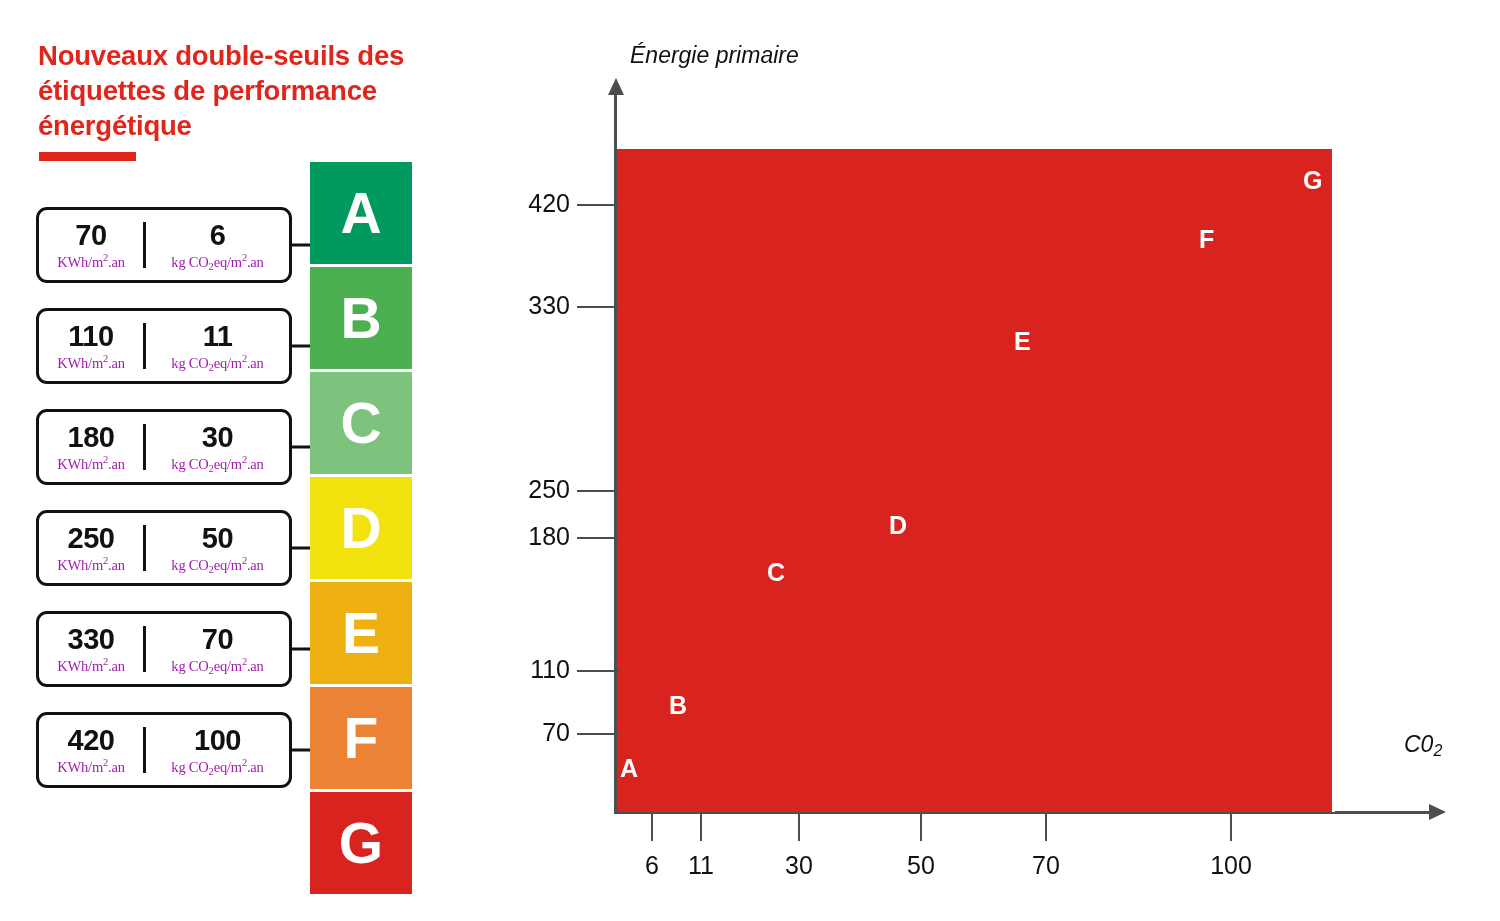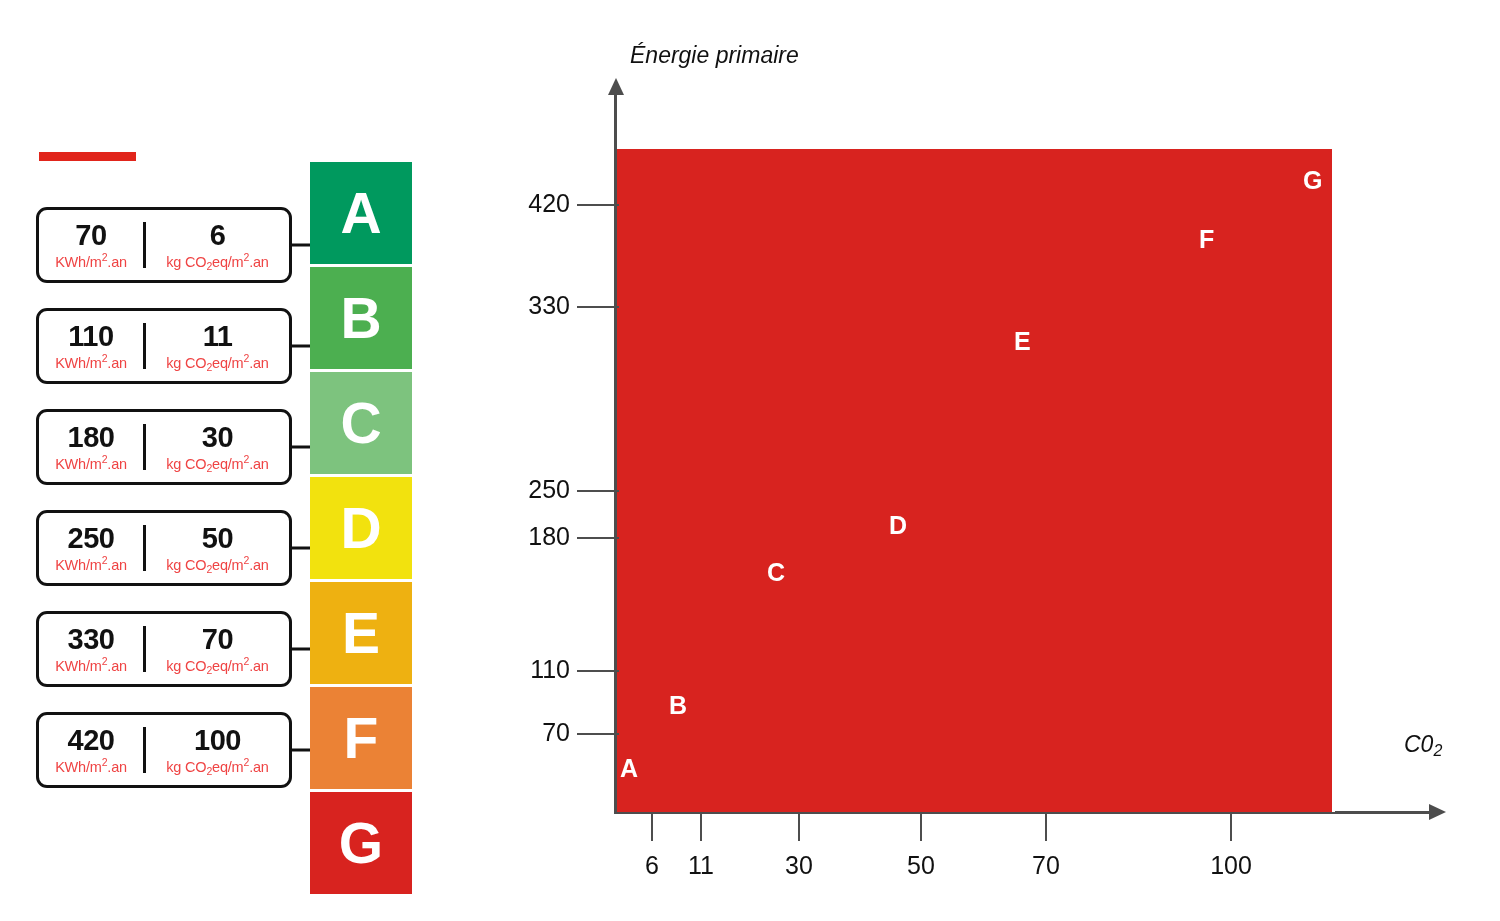--- a/index.html
+++ b/index.html
@@ -40,22 +40,22 @@
   .card-half.left  { flex: 0 0 104px; }
   .card-half.right { flex: 1 1 auto; }
   .card-sep {
     width: 3px; height: 46px; background: #111111; flex: 0 0 3px;
   }
   .card-value {
     font-size: 29px; font-weight: bold; color: #111111;
     line-height: 1; margin-bottom: 5px; letter-spacing: -0.5px;
   }
   .card-unit {
-    font-size: 14.5px; color: #ef4444; line-height: 1;
-    white-space: nowrap; letter-spacing: -0.2px;
+    font-size: 14.5px; color: #a21caf; line-height: 1;
+    white-space: nowrap; letter-spacing: -0.2px; font-family: Liberation Serif, serif;
   }
   .card-unit sub { font-size: 10.5px; vertical-align: baseline; position: relative; bottom: -3px; }
   .card-unit sup { font-size: 10.5px; vertical-align: baseline; position: relative; top: -6px; }
 
   
   .connector {
     position: absolute; right: -42px; top: 50%;
     width: 42px; height: 3px; background: #111111;
     transform: translateY(-1.5px);
   }
@@ -119,20 +119,21 @@
   .xtick-text {
     position: absolute; font-size: 25px; color: #111111;
     text-align: center; white-space: nowrap;
   }
 </style>
 </head>
 <body>
 
 <div id="root">
 
+  <div id="title">Nouveaux double-seuils des étiquettes de performance énergétique</div>
   <div id="title-rule"></div>
 
   <div id="cards">
 
     <div class="card">
       <div class="card-half left">
         <div class="card-value">70</div>
         <div class="card-unit">KWh/m<sup>2</sup>.an</div>
       </div>
       <div class="card-sep"></div>

